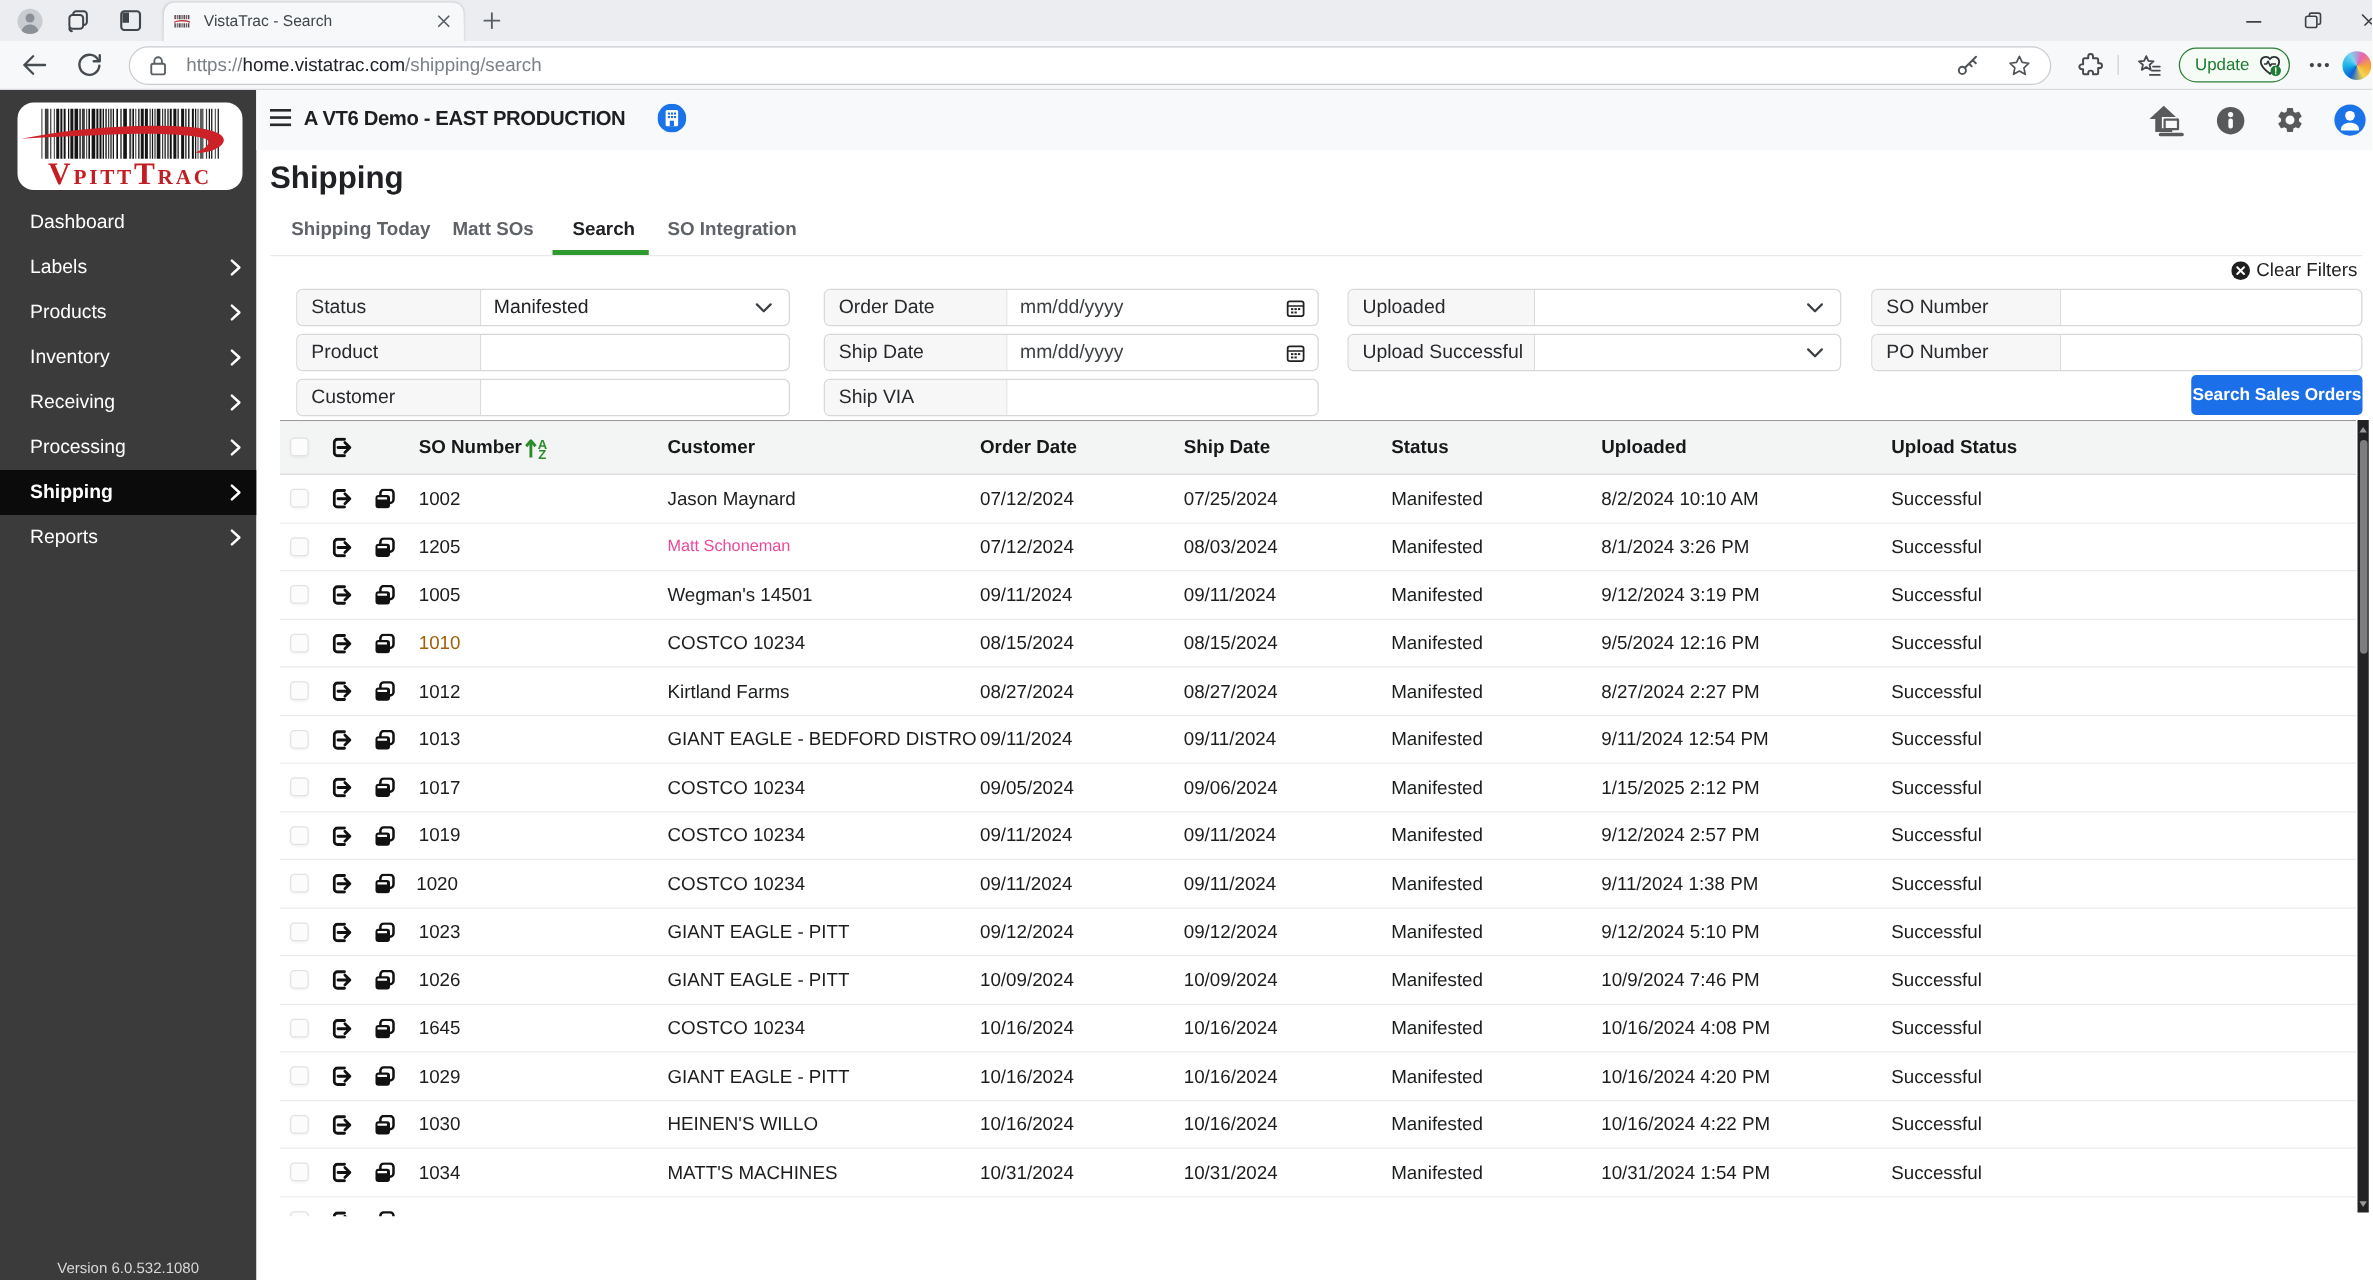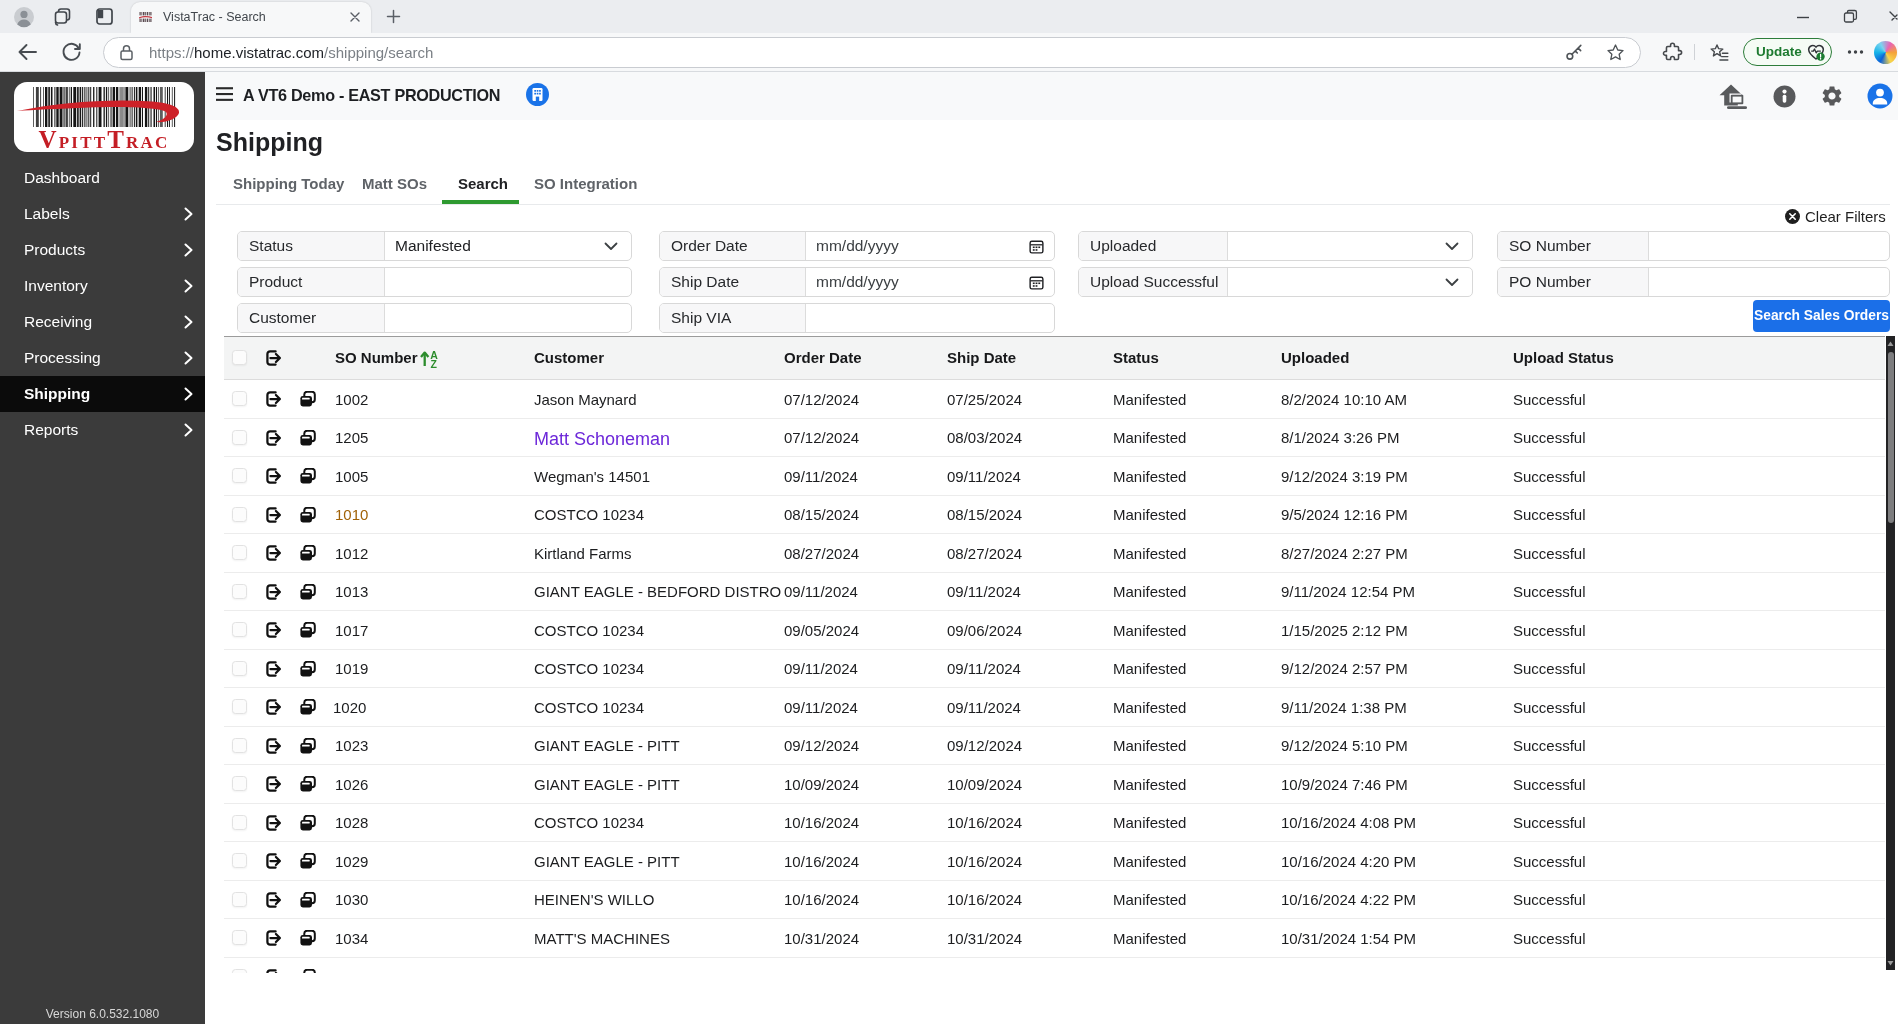--- a/index.html
+++ b/index.html
@@ -87,21 +87,21 @@
   </svg>
 <svg class="abs" style="left:1662px;top:41px" width="21" height="21" viewBox="0 0 24 24" fill="none" stroke="#46494d" stroke-width="1.8" stroke-linejoin="round">
 <path d="M9.8 4.8 a2.2 2.2 0 0 1 4.4 0 V6.3 H17.5 a1.4 1.4 0 0 1 1.4 1.4 V11 h1.3 a2.2 2.2 0 0 1 0 4.4 h-1.3 v4.3 a1.4 1.4 0 0 1 -1.4 1.4 h-3.3 v-1.2 a2.2 2.2 0 0 0 -4.4 0 v1.2 H6.5 a1.4 1.4 0 0 1 -1.4 -1.4 v-3.3 H3.9 a2.2 2.2 0 0 1 0 -4.4 h1.2 V7.7 A1.4 1.4 0 0 1 6.5 6.3 h3.3 Z"></path>
 </svg>
 <div class="abs" style="left:1694px;top:44px;width:1px;height:16px;background:#cfd2d6;"></div>
 <svg class="abs" style="left:1709px;top:42px" width="21" height="20" viewBox="0 0 24 24" fill="none" stroke="#46494d" stroke-width="1.7" stroke-linejoin="round" stroke-linecap="round">
 <path d="M9 3.5 L11 8 16 8.5 12.2 11.8 13.3 16.7 9 14 4.7 16.7 5.8 11.8 2 8.5 7 8 Z"></path>
 <path d="M15.5 13.5 H22 M14.5 17.5 H22 M12.5 21.5 H22"></path>
   </svg>
 <div class="abs" style="left:1743px;top:38px;width:89px;height:28px;border:1px solid #2d7d3a;border-radius:14px;background:#f5fbf5;"></div>
-<div class="abs txt" style="left:1756px;top:44px;font-size:13.5px;font-weight:bold;color:#1d7a30;">Update</div>
+<div class="abs txt" style="left:1756px;top:44px;font-size:13.5px;font-weight:normal;color:#1d7a30;">Update</div>
 <svg class="abs" style="left:1806px;top:42px" width="20" height="20" viewBox="0 0 24 24">
 <path d="M12 20.4 C6.6 16.4 3.2 13 3.2 9.1 A4.9 4.9 0 0 1 12 6.2 A4.9 4.9 0 0 1 20.8 9.1 C20.8 13 17.4 16.4 12 20.4 Z" fill="none" stroke="#2f3337" stroke-width="1.8"></path>
 <path d="M6.2 11 h2.6 l1.4-2.6 2 4.6 1.4-2 h4.2" fill="none" stroke="#2f3337" stroke-width="1.6" stroke-linejoin="round"></path>
 <circle cx="17.5" cy="17.5" r="5" fill="#1c7c31"></circle>
 <path d="M17.5 14.9 v3 M17.5 19.6 v.8" stroke="#fff" stroke-width="1.5" stroke-linecap="round"></path>
 </svg>
 <svg class="abs" style="left:1847px;top:48px" width="17" height="8" viewBox="0 0 17 8" fill="#3f4347">
 <circle cx="2.5" cy="4" r="1.7"></circle>
     <circle cx="8.5" cy="4" r="1.7"></circle>
     <circle cx="14.5" cy="4" r="1.7"></circle>
@@ -365,21 +365,21 @@
 <div class="abs txt" style="left:1289px;top:54.8px;font-size:15px;color:#1c1d1f;">Successful</div>
 <div class="abs" style="left:0;top:120.0px;width:1661px;height:1px;background:#ececec;"></div>
 <div class="abs" style="left:8px;top:93.8px;width:15px;height:15px;border:1px solid #e2e2e2;border-radius:3.5px;background:#fcfcfc;box-shadow:0 1px 2px rgba(0,0,0,.05);"></div>
 <svg class="abs" style="left:42px;top:93.8px" width="16" height="16" viewBox="0 0 16 16">
       <use href="#ic-export"></use>
     </svg>
 <svg class="abs" style="left:75.5px;top:93.8px" width="16" height="16" viewBox="0 0 16 16">
       <use href="#ic-copy"></use>
     </svg>
 <div class="abs txt" style="left:111px;top:93.2px;font-size:15px;color:#1c1d1f;">1205</div>
-<div class="abs txt" style="left:310px;top:93.2px;font-size:18px;color:#6d28d9;">Matt Schoneman</div>
+<div class="abs txt" style="left:310px;top:93.2px;font-size:13px;color:#ec4899;">Matt Schoneman</div>
 <div class="abs txt" style="left:560px;top:93.2px;font-size:15px;color:#1c1d1f;">07/12/2024</div>
 <div class="abs txt" style="left:723px;top:93.2px;font-size:15px;color:#1c1d1f;">08/03/2024</div>
 <div class="abs txt" style="left:889px;top:93.2px;font-size:15px;color:#1c1d1f;">Manifested</div>
 <div class="abs txt" style="left:1057px;top:93.2px;font-size:15px;color:#1c1d1f;">8/1/2024 3:26 PM</div>
 <div class="abs txt" style="left:1289px;top:93.2px;font-size:15px;color:#1c1d1f;">Successful</div>
 <div class="abs" style="left:0;top:158.5px;width:1661px;height:1px;background:#ececec;"></div>
 <div class="abs" style="left:8px;top:132.2px;width:15px;height:15px;border:1px solid #e2e2e2;border-radius:3.5px;background:#fcfcfc;box-shadow:0 1px 2px rgba(0,0,0,.05);"></div>
 <svg class="abs" style="left:42px;top:132.2px" width="16" height="16" viewBox="0 0 16 16">
       <use href="#ic-export"></use>
     </svg>
@@ -514,21 +514,21 @@
 <div class="abs txt" style="left:1057px;top:439.8px;font-size:15px;color:#1c1d1f;">10/9/2024 7:46 PM</div>
 <div class="abs txt" style="left:1289px;top:439.8px;font-size:15px;color:#1c1d1f;">Successful</div>
 <div class="abs" style="left:0;top:505.0px;width:1661px;height:1px;background:#ececec;"></div>
 <div class="abs" style="left:8px;top:478.8px;width:15px;height:15px;border:1px solid #e2e2e2;border-radius:3.5px;background:#fcfcfc;box-shadow:0 1px 2px rgba(0,0,0,.05);"></div>
 <svg class="abs" style="left:42px;top:478.8px" width="16" height="16" viewBox="0 0 16 16">
       <use href="#ic-export"></use>
     </svg>
 <svg class="abs" style="left:75.5px;top:478.8px" width="16" height="16" viewBox="0 0 16 16">
       <use href="#ic-copy"></use>
     </svg>
-<div class="abs txt" style="left:111px;top:478.2px;font-size:15px;color:#1c1d1f;">1028</div>
+<div class="abs txt" style="left:111px;top:478.2px;font-size:15px;color:#1c1d1f;">1645</div>
 <div class="abs txt" style="left:310px;top:478.2px;font-size:15px;color:#1c1d1f;">COSTCO 10234</div>
 <div class="abs txt" style="left:560px;top:478.2px;font-size:15px;color:#1c1d1f;">10/16/2024</div>
 <div class="abs txt" style="left:723px;top:478.2px;font-size:15px;color:#1c1d1f;">10/16/2024</div>
 <div class="abs txt" style="left:889px;top:478.2px;font-size:15px;color:#1c1d1f;">Manifested</div>
 <div class="abs txt" style="left:1057px;top:478.2px;font-size:15px;color:#1c1d1f;">10/16/2024 4:08 PM</div>
 <div class="abs txt" style="left:1289px;top:478.2px;font-size:15px;color:#1c1d1f;">Successful</div>
 <div class="abs" style="left:0;top:543.5px;width:1661px;height:1px;background:#ececec;"></div>
 <div class="abs" style="left:8px;top:517.2px;width:15px;height:15px;border:1px solid #e2e2e2;border-radius:3.5px;background:#fcfcfc;box-shadow:0 1px 2px rgba(0,0,0,.05);"></div>
 <svg class="abs" style="left:42px;top:517.2px" width="16" height="16" viewBox="0 0 16 16">
       <use href="#ic-export"></use>

